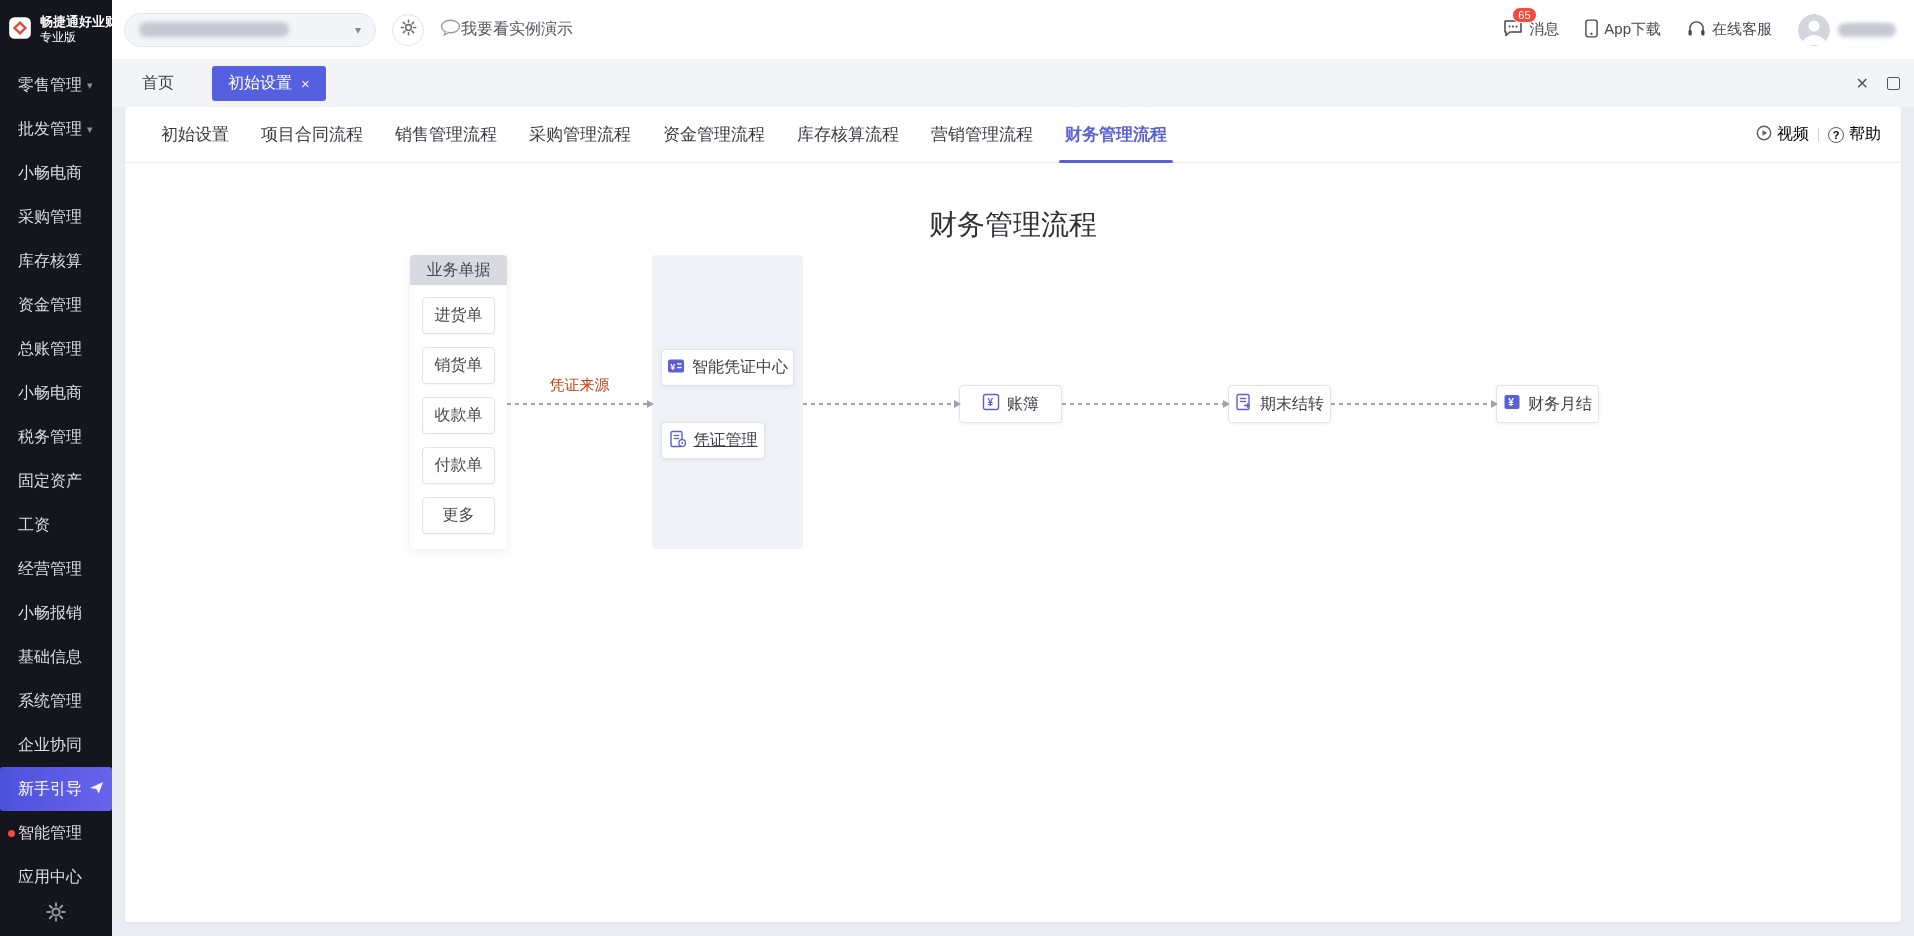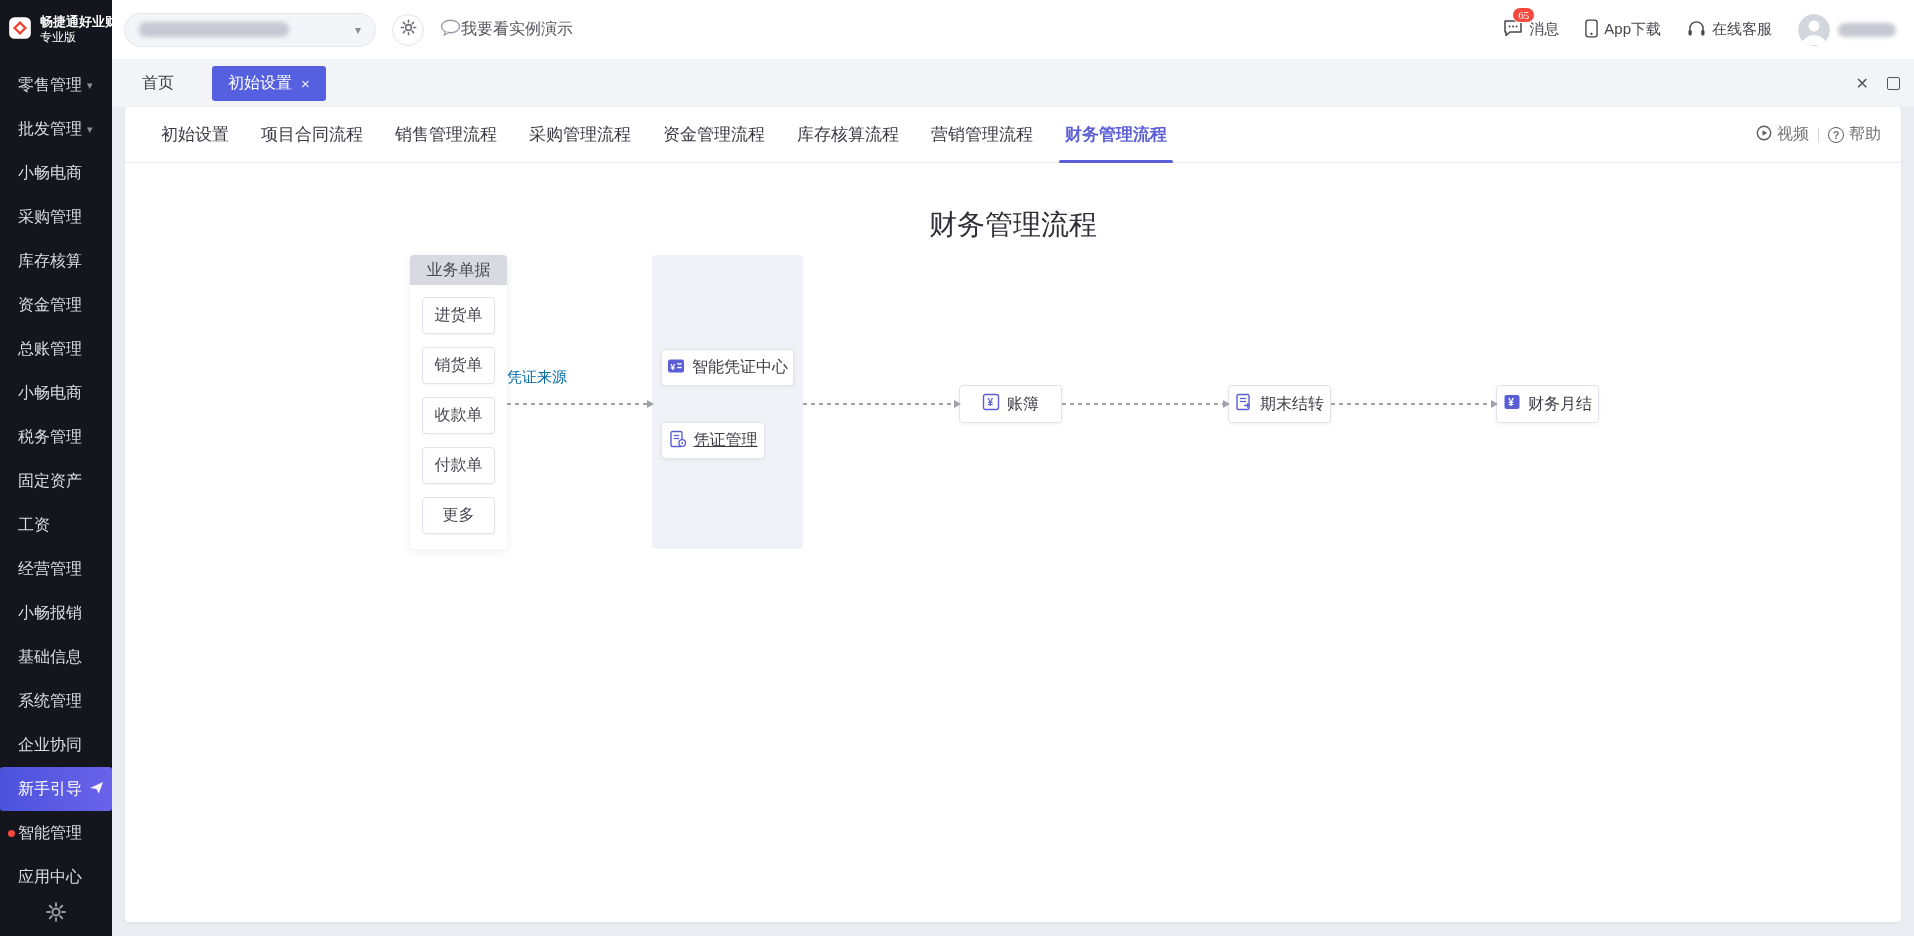--- a/index.html
+++ b/index.html
@@ -27,41 +27,41 @@
   .topbar { height:59px; background:#fff; display:flex; align-items:center; padding:0 18px 0 12px; gap:16px; flex-shrink:0; }
   .org-select { width:252px; height:34px; background:#f4f5f8; border:1px solid #e4e5eb; border-radius:17px; display:flex; align-items:center; justify-content:space-between; padding:0 14px; cursor:pointer; }
   .org-select .chev { color:#8b8b96; font-size:12px; }
   .blob { display:inline-block; background:#c6c8d2; border-radius:7px; filter:blur(2px); }
   .blob.org { width:150px; height:15px; }
   .blob.user { width:58px; height:14px; }
   .round-btn { width:32px; height:32px; border:1px solid #e2e3e9; border-radius:50%; display:flex; align-items:center; justify-content:center; cursor:pointer; }
   .demo-link { display:flex; align-items:center; color:#55555e; font-size:16px; cursor:pointer; }
   .topbar-right { margin-left:auto; display:flex; align-items:center; gap:26px; color:#46464f; font-size:15px; }
   .tb-item { display:flex; align-items:center; gap:6px; cursor:pointer; position:relative; }
-  .badge { position:absolute; top:-12px; left:9px; background:#f5493d; color:#fff; font-size:11px; line-height:14px; height:16px; min-width:16px; padding:0 5px; border-radius:9px; border:1px solid #fff; text-align:center;font-family:Liberation Serif, serif; }
+  .badge { position:absolute; top:-12px; left:9px; background:#f5493d; color:#fff; font-size:11px; line-height:14px; height:16px; min-width:16px; padding:0 5px; border-radius:9px; border:1px solid #fff; text-align:center; }
   .avatar { width:32px; height:32px; border-radius:50%; overflow:hidden; flex-shrink:0; }
   .user-wrap { display:flex; align-items:center; gap:8px; cursor:pointer; }
 
   
   .tabrow { height:48px; background:#f3f4f7; display:flex; align-items:center; padding:0 14px; gap:22px; flex-shrink:0; }
   .wtab { height:35px; display:flex; align-items:center; padding:0 16px; font-size:16px; color:#3c3c46; border-radius:3px; cursor:pointer; }
   .wtab.active { background:#5560e0; color:#fff; }
   .wtab.active .tab-close { margin-left:9px; opacity:.9; font-size:15px; }
   .tabrow-right { margin-left:auto; display:flex; align-items:center; gap:18px; color:#55555e; }
   .tabrow-right .x { font-size:16px; cursor:pointer; }
   .expand-box { width:13px; height:13px; border:1.6px solid #55555e; border-radius:2px; cursor:pointer; }
 
   
   .content { flex:1; padding:0 13px 14px; min-height:0; }
   .card { background:#fff; height:100%; border-radius:4px; box-shadow:0 1px 3px rgba(20,20,40,.05); display:flex; flex-direction:column; }
   .card-tabs { display:flex; align-items:center; height:56px; padding:0 20px; border-bottom:1px solid #ececf1; flex-shrink:0; }
   .ctab { padding:0 16px; font-size:17px; color:#3a3a44; height:56px; line-height:56px; position:relative; cursor:pointer; white-space:nowrap; }
   .ctab.active { color:#5a5fd6; font-weight:bold; }
   .ctab.active::after { content:""; position:absolute; left:10px; right:10px; bottom:0; height:3px; background:#5a5fd6; border-radius:2px; }
-  .card-tools { margin-left:auto; display:flex; align-items:center; gap:5px; color:#737373; font-size:16px; }
+  .card-tools { margin-left:auto; display:flex; align-items:center; gap:5px; color:#000000; font-size:16px; }
   .tool { display:flex; align-items:center; gap:5px; cursor:pointer; }
   .tool-divider { width:1px; height:14px; background:#d4d4db; margin:0 4px; }
   .help-circle { width:16px; height:16px; border:1.4px solid #5c5c66; border-radius:50%; font-size:11px; font-weight:bold; display:flex; align-items:center; justify-content:center; }
 
   
   .flow { position:relative; flex:1; min-height:620px; }
   .flow-title { position:absolute; top:43px; left:0; right:0; text-align:center; font-size:28px; font-weight:500; color:#2f2f38; }
   .docs-group { position:absolute; left:285px; top:92px; width:97px; height:294px; background:#fff; border-radius:4px; box-shadow:0 2px 10px rgba(25,25,60,.08); }
   .docs-header { height:30px; background:#d9dae1; border-radius:4px 4px 0 0; display:flex; align-items:center; justify-content:center; font-size:16px; color:#4a4a55; }
   .docs-list { padding:12px; display:flex; flex-direction:column; gap:13px; }
@@ -72,21 +72,21 @@
   .n-vmgmt { left:536px; top:259px; width:104px; height:37px;text-decoration:underline; }
   .n-ledger { left:834px; top:222px; width:103px; height:38px; }
   .n-period { left:1103px; top:222px; width:103px; height:38px; }
   .n-month { left:1371px; top:222px; width:103px; height:38px; }
   .connector { position:absolute; height:2px; top:240px; background-image:repeating-linear-gradient(90deg,#a0a1ac 0 4px,transparent 4px 8px); }
   .connector::after { content:""; position:absolute; right:-2px; top:-3px; border-left:7px solid #a0a1ac; border-top:4px solid transparent; border-bottom:4px solid transparent; }
   .c1 { left:382px; width:145px; }
   .c2 { left:678px; width:156px; }
   .c3 { left:937px; width:166px; }
   .c4 { left:1206px; width:165px; }
-  .edge-label { position:absolute; left:382px; width:145px; top:205px; text-align:left; font-size:15px; color:#0369a1; }
+  .edge-label { position:absolute; left:382px; width:145px; top:213px; text-align:center; font-size:15px; color:#c2410c; }
 </style>
 </head>
 <body>
 
 <div class="app">
 
   <aside class="sidebar">
     <div class="brand">
       <span>
         <svg width="26" height="26" viewBox="0 0 24 24">

